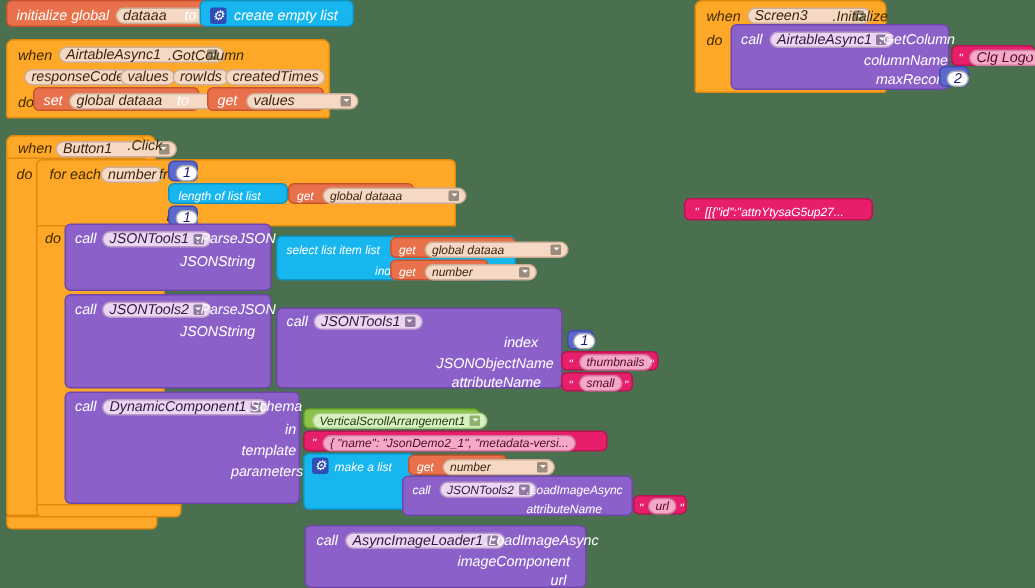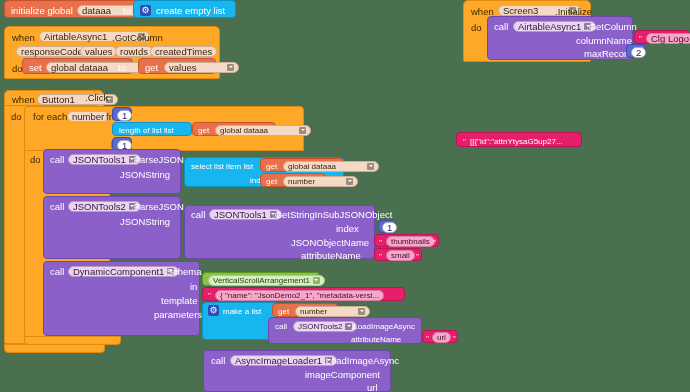--- a/index.html
+++ b/index.html
@@ -3,21 +3,21 @@
 <meta charset="utf-8">
 <style>
   html,body{margin:0;padding:0;}
   body{
     width:690px;height:392px;overflow:hidden;
     background:#4a7050;
     font-family:"Liberation Sans", sans-serif;
     font-size:9.5px;
     -webkit-font-smoothing:antialiased;
   }
-  #canvas{position:relative;width:590px;height:392px;}
+  #canvas{position:relative;width:590px;height:392px;font-style:italic;}
 
   
   .blk{position:absolute;border-radius:4px;box-sizing:border-box;}
   .evt{background:#FFA726;border:1px solid #E08A10;}       
   .ctl{background:#FFA726;border:1px solid #E08A10;}       
   .proc{background:#8B61C9;border:1px solid #6F47AC;}      
   .varb{background:#E8704A;border:1px solid #C9522E;}      
   .lst{background:#18B6EF;border:1px solid #0E93C4;}       
   .mth{background:#5B68CC;border:1px solid #3E4BAE;}       
   .txt{background:#E61E6B;border:1px solid #B8144F;}       
@@ -231,21 +231,20 @@
     </span>
     <span class="lbl" style="left:87px;top:4px;">.ParseJSON</span>
     <span class="lbl" style="left:76px;top:19px;">JSONString</span>
   </div>
   <div class="blk proc" style="left:184px;top:205px;width:191px;height:54px;">
     <span class="lbl" style="left:6px;top:3px;">call</span>
     <span class="chip palev" style="left:24px;top:2.5px;">
       <span>JSONTools1</span>
         <span class="caret"></span>
     </span>
-    <span class="lbl" style="left:87px;top:3px;">.GetStringInSubJSONObject</span>
     <span class="lbl" style="left:151px;top:17px;">index</span>
     <span class="lbl" style="left:106px;top:31px;">JSONObjectName</span>
     <span class="lbl" style="left:116px;top:44px;">attributeName</span>
   </div>
   <div class="blk mth" style="left:378px;top:220px;width:18px;height:13px;">
     <span class="chip" style="left:3px;top:1px;background:#fff;color:#1a1a6e;border:1px solid #aab;">
         <span>1</span>
       </span>
   </div>
   <div class="blk txt" style="left:374px;top:234px;width:65px;height:13px;">

